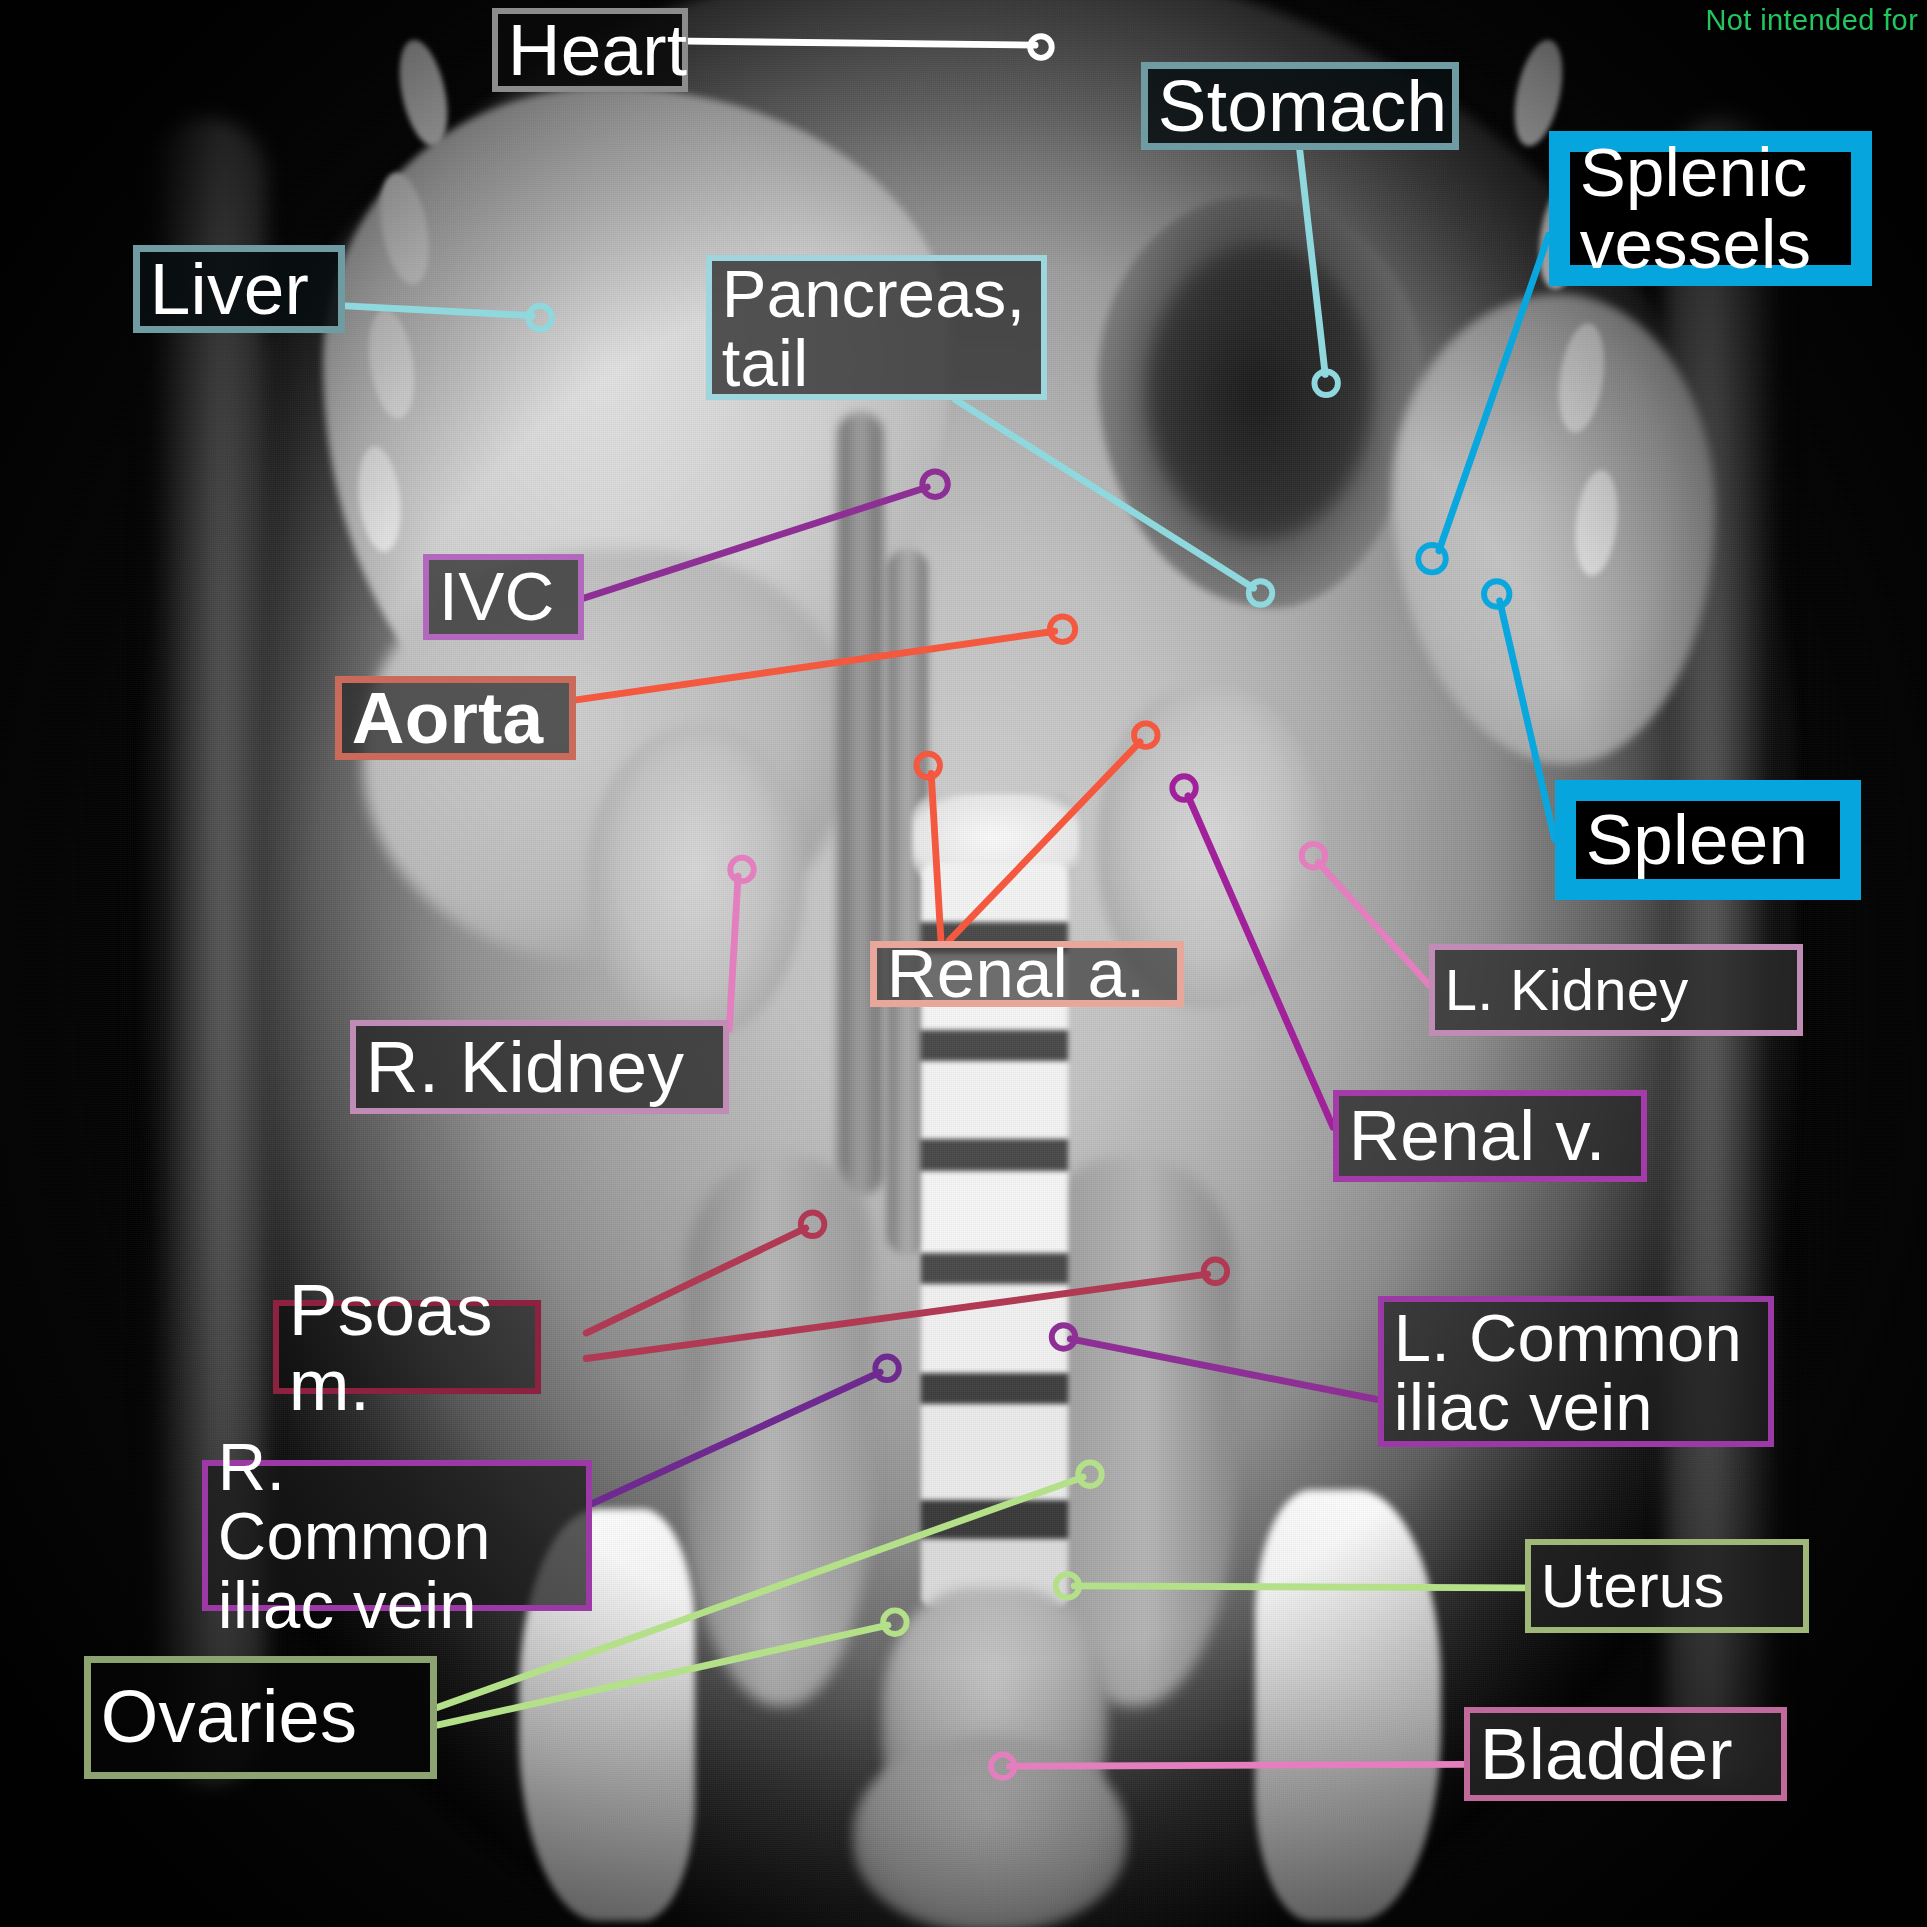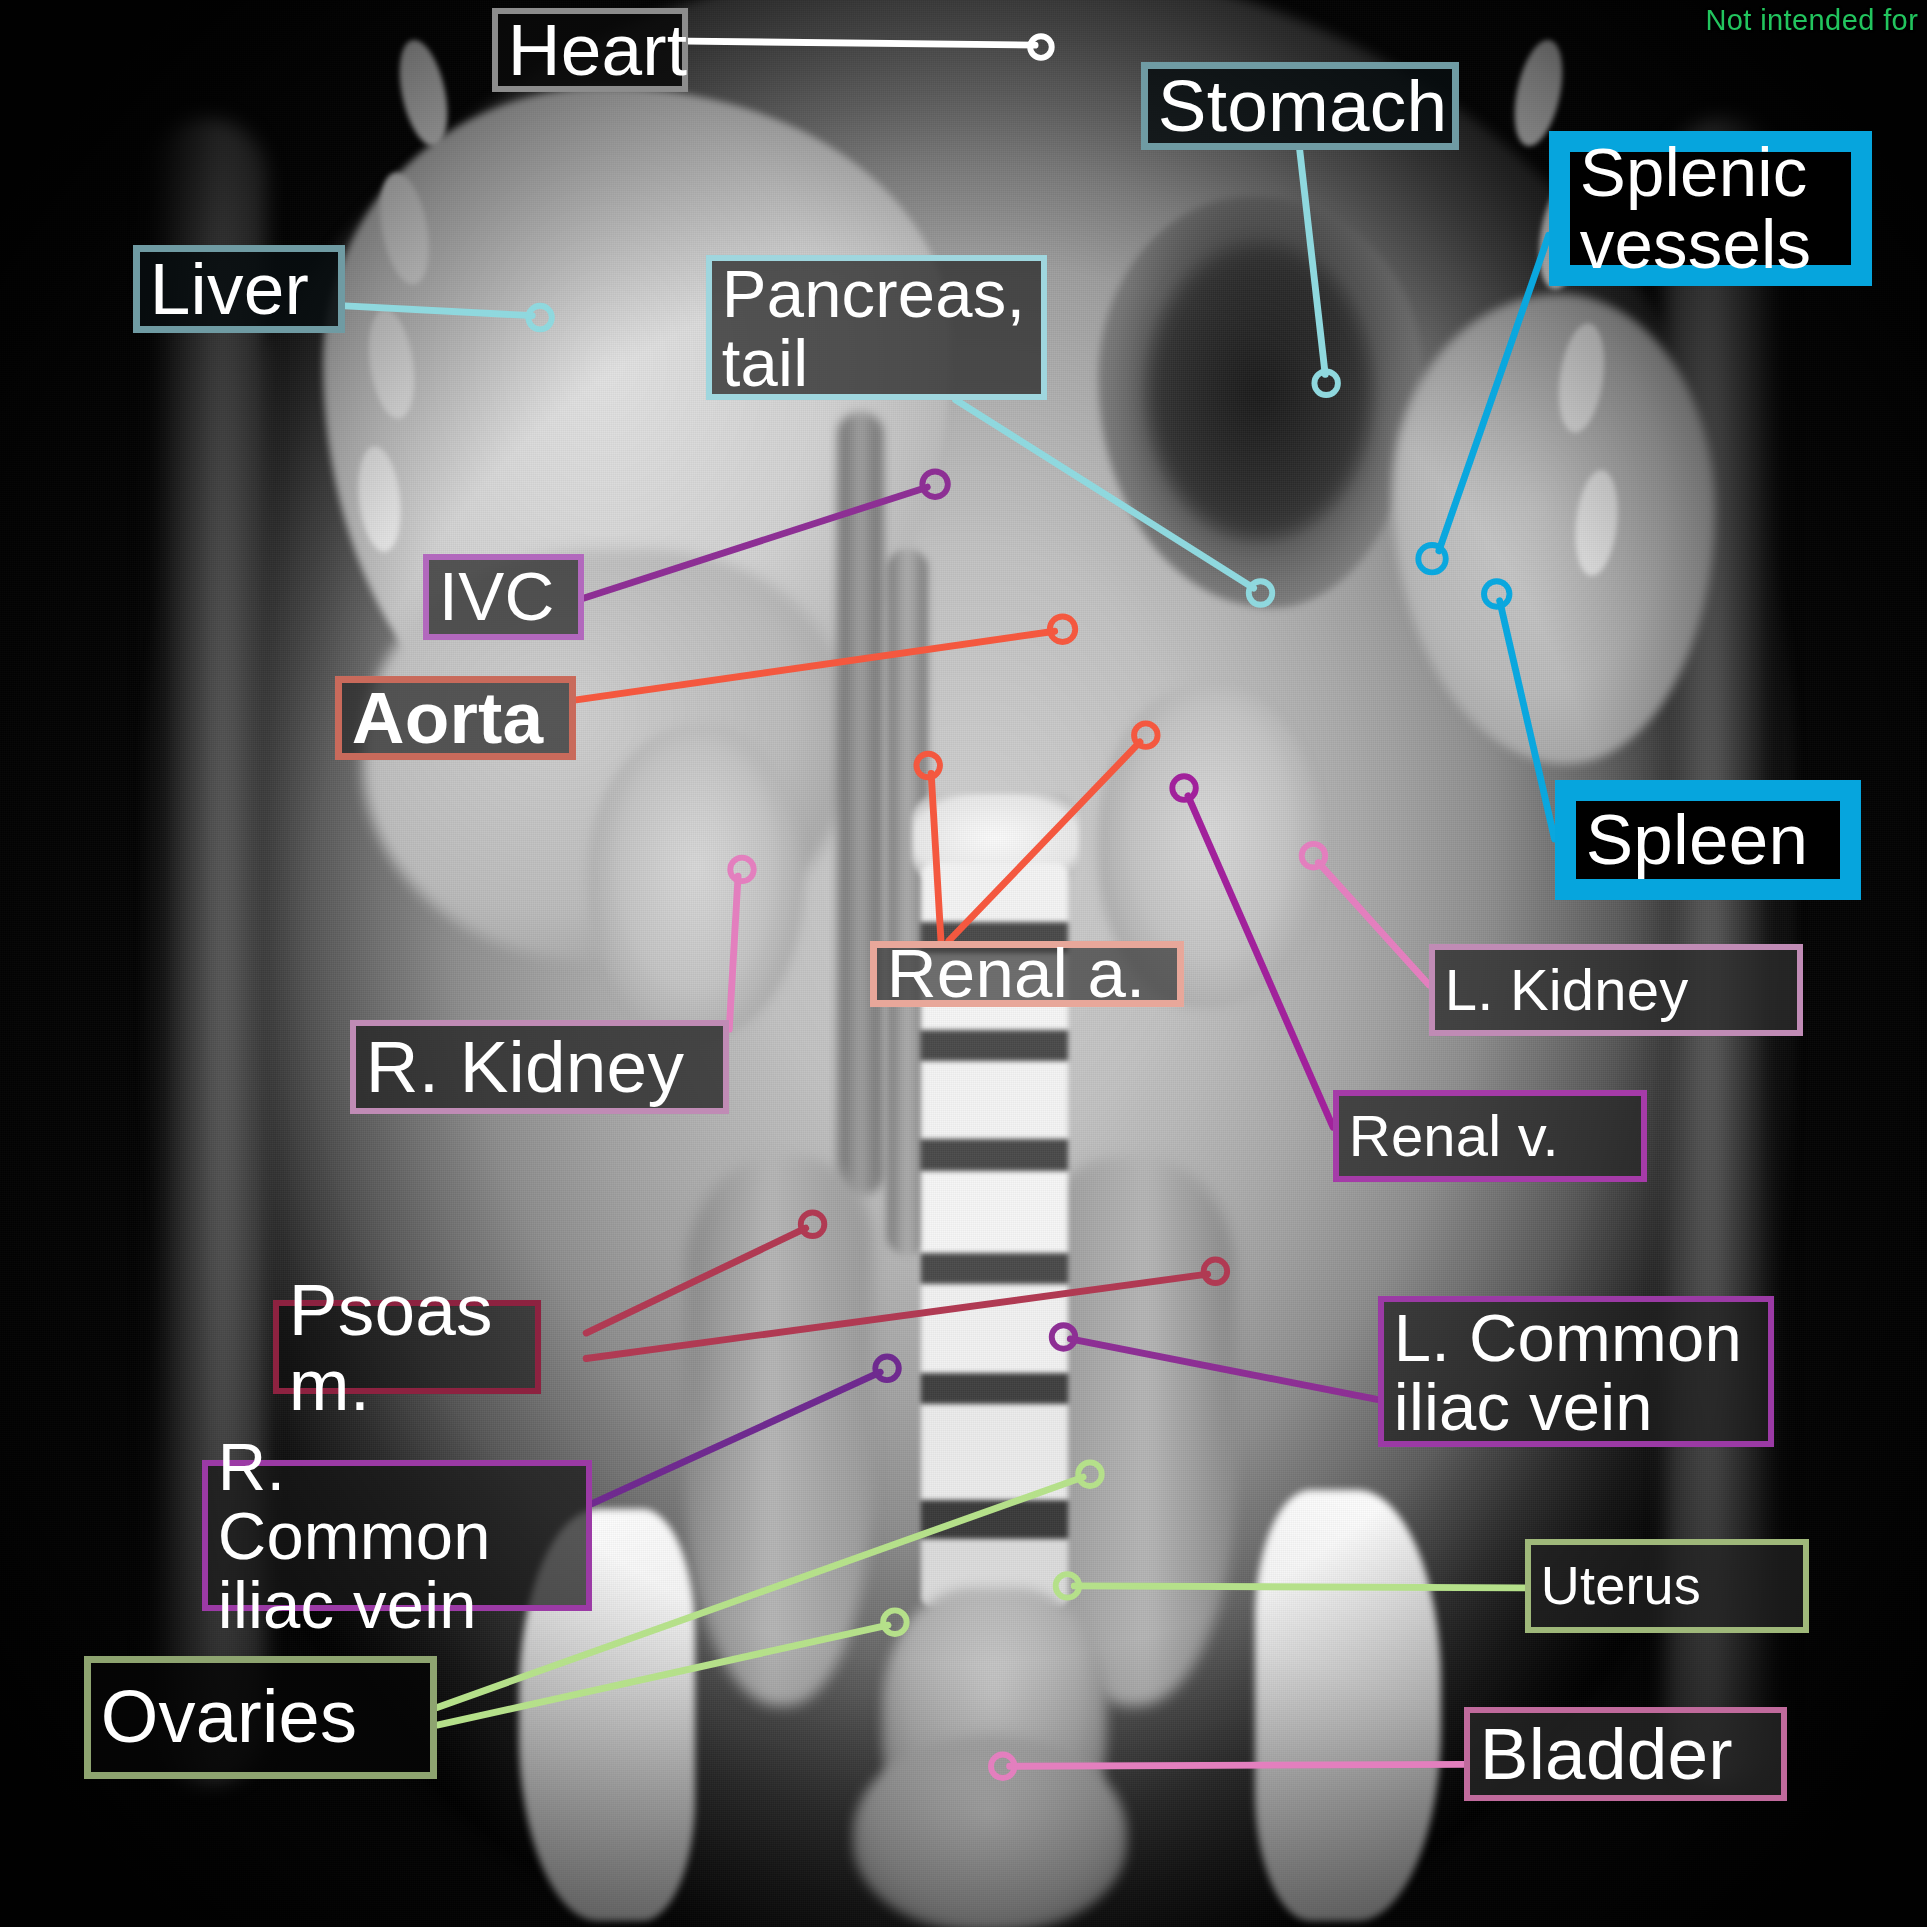--- a/index.html
+++ b/index.html
@@ -300,27 +300,27 @@
 vessels</div>
         <div class="label" style="left: 133px; top: 245px; width: 212px; height: 88px; border: 7.8px solid rgb(111, 155, 163); background: rgba(8, 14, 16, 0.88); font-size: 73px; padding: 0px 9.8px;">Liver</div>
         <div class="label" style="left: 706px; top: 255px; width: 341px; height: 145px; border: 6.9px solid rgb(159, 214, 222); background: rgba(48, 48, 48, 0.8); font-size: 67px; padding: 0px 9.8px;">Pancreas,
 tail</div>
         <div class="label" style="left: 423px; top: 554px; width: 161px; height: 86px; border: 6.9px solid rgb(178, 104, 189); background: rgba(48, 48, 48, 0.78); font-size: 69px; padding: 0px 9.8px;">IVC</div>
         <div class="label" style="left: 335px; top: 676px; width: 241px; height: 84px; border: 7.8px solid rgb(201, 106, 91); background: rgba(40, 40, 40, 0.72); font-size: 73px; padding: 0px 9.8px; font-weight: bold;">Aorta</div>
         <div class="label" style="left: 1555px; top: 780px; width: 306px; height: 120px; border: 21.6px solid rgb(6, 165, 221); background: rgb(0, 0, 0); font-size: 71px; padding: 0px 9.8px;">Spleen</div>
         <div class="label" style="left: 870px; top: 941px; width: 314px; height: 66px; border: 7.8px solid rgb(232, 167, 154); background: rgba(62, 62, 62, 0.74); font-size: 69px; padding: 0px 9.8px;">Renal a.</div>
         <div class="label" style="left: 1429px; top: 944px; width: 374px; height: 92px; border: 6.9px solid rgb(192, 139, 181); background: rgba(44, 44, 44, 0.78); font-size: 58px; padding: 0px 9.8px;">L. Kidney</div>
         <div class="label" style="left: 350px; top: 1020px; width: 379px; height: 94px; border: 6.9px solid rgb(192, 139, 181); background: rgba(36, 36, 36, 0.78); font-size: 73px; padding: 0px 9.8px;">R. Kidney</div>
-        <div class="label" style="left: 1333px; top: 1090px; width: 314px; height: 92px; border: 6.9px solid rgb(165, 59, 168); background: rgba(40, 40, 40, 0.78); font-size: 58px; padding: 0px 9.8px;">Renal v.</div>
+        <div class="label" style="left: 1333px; top: 1090px; width: 314px; height: 92px; border: 6.9px solid rgb(165, 59, 168); background: rgba(40, 40, 40, 0.78); font-size: 71px; padding: 0px 9.8px;">Renal v.</div>
         <div class="label" style="left: 253px; top: 1300px; width: 268px; height: 94px; border: 6.9px solid rgb(141, 34, 64); background: rgba(10, 10, 10, 0.55); font-size: 73px; padding: 0px 9.8px; margin-left: 20px;">Psoas m.</div>
         <div class="label" style="left: 1378px; top: 1296px; width: 396px; height: 151px; border: 6.9px solid rgb(155, 58, 165); background: rgba(30, 30, 30, 0.72); font-size: 67px; padding: 0px 9.8px;">L. Common
 iliac vein</div>
         <div class="label" style="left: 202px; top: 1460px; width: 390px; height: 151px; border: 6.9px solid rgb(155, 58, 165); background: rgba(24, 24, 24, 0.72); font-size: 67px; padding: 0px 9.8px;">R. Common
 iliac vein</div>
-        <div class="label" style="left: 1525px; top: 1539px; width: 284px; height: 94px; border: 6.9px solid rgb(159, 184, 122); background: rgba(34, 34, 34, 0.74); font-size: 54px; padding: 0px 9.8px;">Uterus</div>
+        <div class="label" style="left: 1525px; top: 1539px; width: 284px; height: 94px; border: 6.9px solid rgb(159, 184, 122); background: rgba(34, 34, 34, 0.74); font-size: 62px; padding: 0px 9.8px;">Uterus</div>
         <div class="label" style="left: 84px; top: 1656px; width: 353px; height: 123px; border: 7.8px solid rgb(142, 164, 112); background: rgba(6, 6, 6, 0.84); font-size: 74px; padding: 0px 9.8px;">Ovaries</div>
         <div class="label" style="left: 1464px; top: 1707px; width: 323px; height: 94px; border: 6.9px solid rgb(192, 106, 156); background: rgba(40, 40, 40, 0.74); font-size: 73px; padding: 0px 9.8px;">Bladder</div>
       </div>
     <div class="watermark" style="right:9.8px; top:3.9px;">Not intended for</div>
   </div>
 
 </div>
 
 
 </body></html>

